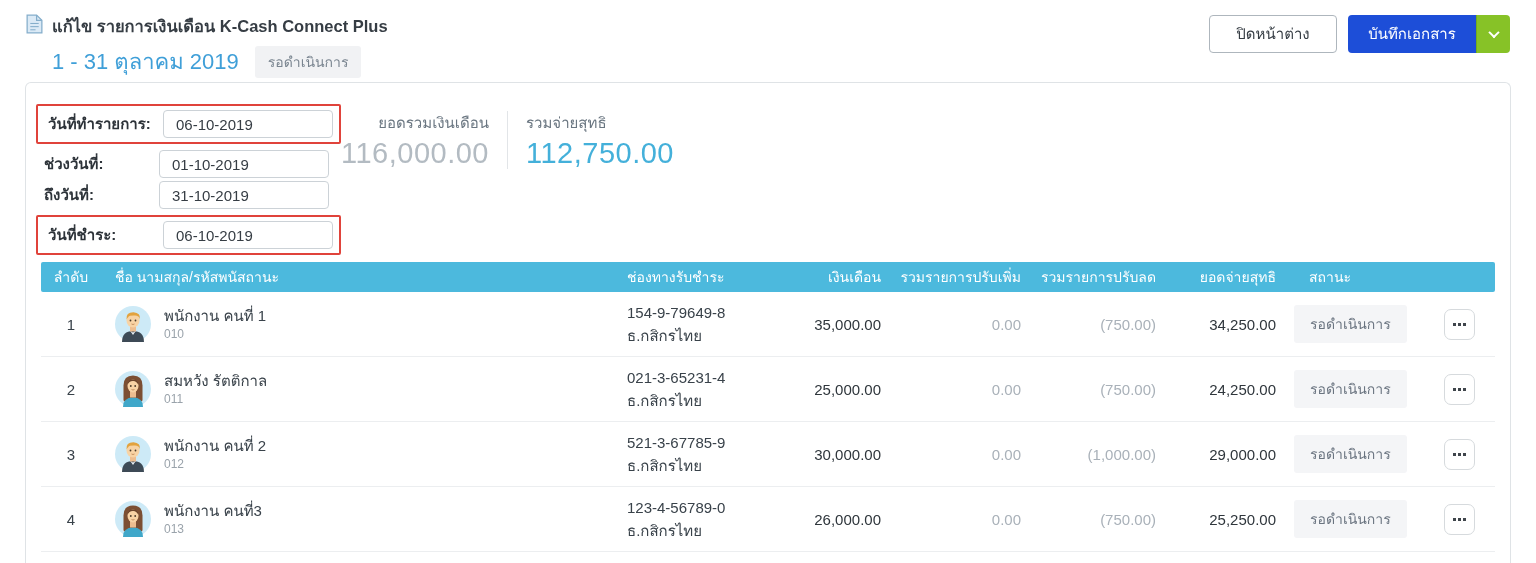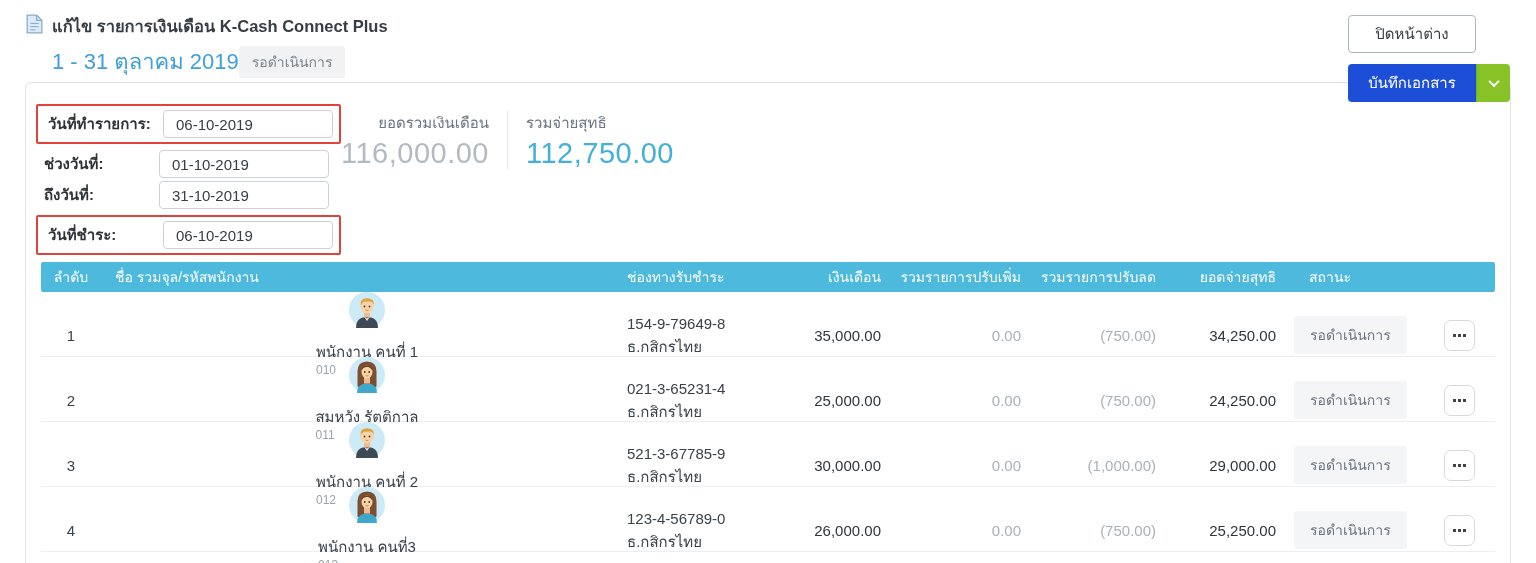--- a/index.html
+++ b/index.html
@@ -7,24 +7,24 @@
     font-family: "Liberation Sans", "DejaVu Sans", sans-serif;
     background: #ffffff; width: 1536px; height: 563px; overflow: hidden;
     color: #39424a;
   }
   .page { width: 1536px; height: 563px; position: relative; overflow: hidden; }
 
   
   .top-bar { display: flex; justify-content: space-between; align-items: flex-start; padding: 13px 26px 0 26px; height: 82px; }
   .title-row { display: flex; align-items: center; gap: 9px; }
   .title-row h1 { font-size: 16.5px; font-weight: 700; color: #363d44; }
-  .period-row { display: flex; align-items: center; margin-top: 5px; padding-left: 26px; }
+  .period-row { display: flex; align-items: center; gap: 16px; margin-top: 5px; padding-left: 26px; }
   .period-text { font-size: 22px; color: #3f9fd8; }
   .status-badge-top { background: #f1f2f4; color: #79848f; font-size: 14px; padding: 5px 13px; border-radius: 3px; }
-  .actions-area { display: flex; gap: 11px; margin-top: 2px; flex-direction: column; }
+  .actions-area { display: flex; gap: 11px; margin-top: 2px; }
   .btn-close {
     background: #fff; border: 1px solid #aeb6bd; border-radius: 4px;
     font-size: 15px; color: #363d44; width: 128px; height: 38px; cursor: pointer;
     font-family: inherit;
   }
   .save-split { display: flex; height: 38px; border-radius: 4px; overflow: hidden; }
   .btn-save {
     background: #1d4ed8; border: none; color: #fff; font-size: 15px;
     width: 128px; height: 38px; cursor: pointer; font-family: inherit;
   }
@@ -65,21 +65,21 @@
   .sum-divider { width: 1px; background: #e2e5e8; height: 58px; margin: 0 18px; }
 
   
   .table { margin: 0 0 0 10px; }
   .grid-row { display: grid; grid-template-columns: 60px 1fr 170px 100px 140px 135px 120px 140px 71px; align-items: center; }
   .thead { background: #4cb9dd; color: #fff; height: 30px; font-size: 14px; border-radius: 2px; }
   .th { padding: 0 8px; white-space: nowrap; }
   .th.right, .cell.right { text-align: right; }
   .trow { height: 65px; border-bottom: 1px solid #eceef0; font-size: 15px; }
   .c-num { text-align: center; color: #39424a; }
-  .c-name { display: flex; align-items: center; gap: 13px; padding-left: 14px; flex-direction: column; }
+  .c-name { display: flex; align-items: center; gap: 13px; padding-left: 14px; }
   .avatar { width: 36px; height: 36px; flex: 0 0 36px; }
   .emp-name { color: #39424a; line-height: 1.45; }
   .emp-code { color: #9aa3ab; font-size: 12px; line-height: 1.3; }
   .c-channel { line-height: 1.55; color: #39424a; padding: 0 8px; }
   .cell { padding: 0 8px; }
   .muted { color: #a9b1b9; }
   .dark-amt { color: #2f363c; }
   .c-status { padding: 0 4px 0 10px; }
   .row-badge { background: #f4f5f7; color: #6a7480; font-size: 14px; padding: 8px 16px; border-radius: 3px; display: inline-block; }
   .c-actions { text-align: center; }
@@ -161,21 +161,21 @@
         <div class="sum-blue">
           <div class="sum-label">รวมจ่ายสุทธิ</div>
           <div class="sum-value">112,750.00</div>
         </div>
       </div>
     </div>
 
     <div class="table">
       <div class="grid-row thead">
         <div class="th" style="text-align:center">ลำดับ</div>
-        <div class="th" style="padding-left:14px">ชื่อ รวมจุล/รหัสพนักงาน</div>
+        <div class="th" style="padding-left:14px">ชื่อ นามสกุล/รหัสพนัสถานะ</div>
         <div class="th">ช่องทางรับชำระ</div>
         <div class="th right">เงินเดือน</div>
         <div class="th right">รวมรายการปรับเพิ่ม</div>
         <div class="th right">รวมรายการปรับลด</div>
         <div class="th right">ยอดจ่ายสุทธิ</div>
         <div class="th" style="padding-left:25px">สถานะ</div>
         <div class="th"></div>
       </div>
       <div id="tbody">
   <div class="grid-row trow">

